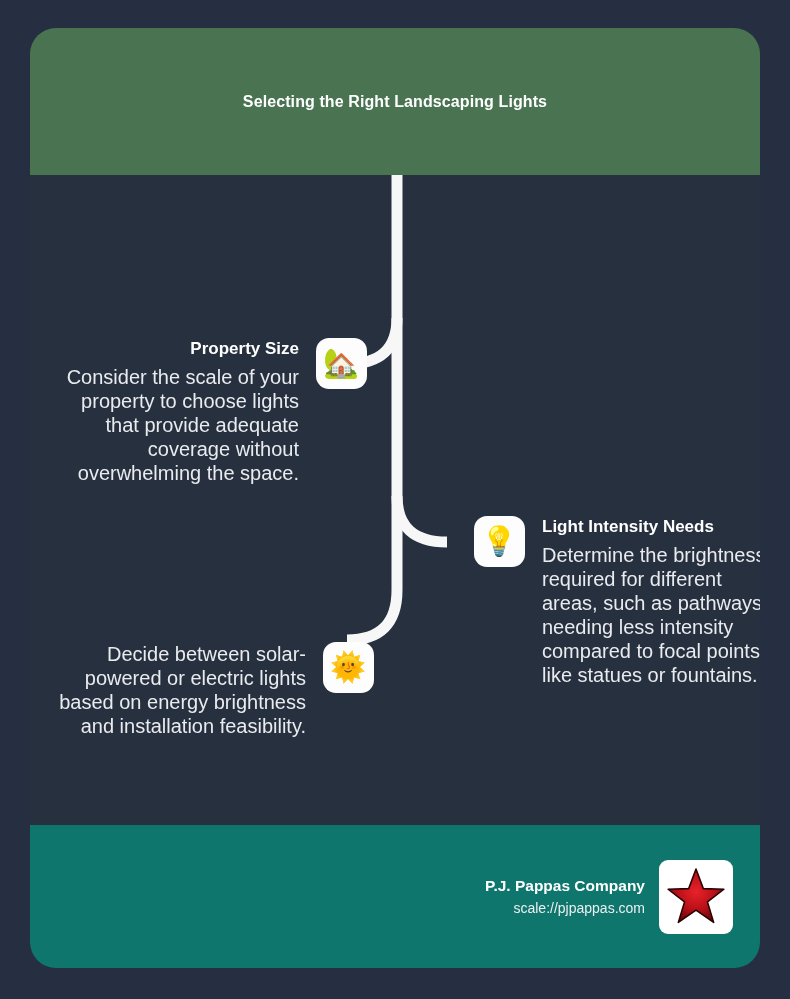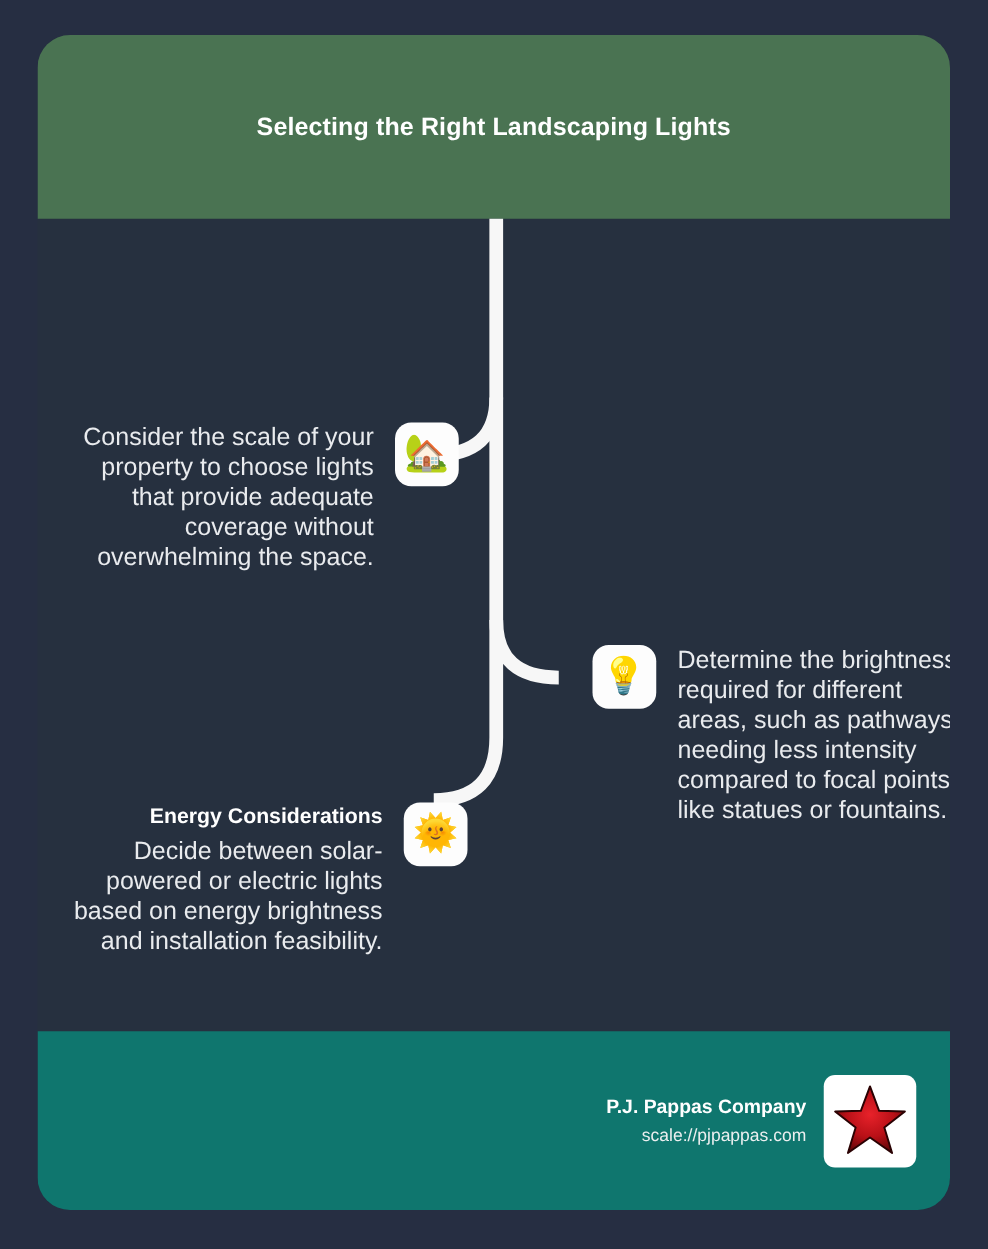--- a/index.html
+++ b/index.html
@@ -34,21 +34,21 @@
     height: 147px;
     background: #4a7352;
     display: flex;
     align-items: center;
     justify-content: center;
   }
   #header-title {
     width: 470px;
     text-align: center;
     color: #ffffff;
-    font-size: 20px;
+    font-size: 16px;
     font-weight: bold;
     line-height: 42px;
     letter-spacing: 0.1px;
   }
 
   
   #connector-layer {
     position: absolute;
     left: 0;
     top: 0;
@@ -162,39 +162,40 @@
 
     <path d="M 367 147 L 367 562 Q 367 612 317 612" stroke="#f7f7f7" stroke-width="11" fill="none" stroke-linecap="butt"></path>
 
     <path d="M 367 290 Q 367 336 317 336" stroke="#f7f7f7" stroke-width="11" fill="none" stroke-linecap="butt"></path>
 
     <path d="M 367 468 Q 367 514 417 514" stroke="#f7f7f7" stroke-width="11" fill="none" stroke-linecap="butt"></path>
   </svg>
 
   <div class="item-row right-aligned" id="item-row-0">
     <div class="item-text align-right">
+      <p class="item-title">Property Size</p>
       <p class="item-desc">Consider the scale of your property to choose lights that provide adequate coverage without overwhelming the space.</p>
     </div>
     <div class="icon-tile tile-left-gap">
       <span>🏡</span>
     </div>
   </div>
 
   <div class="item-row" id="item-row-1">
     <div class="icon-tile tile-right-gap">
       <span>💡</span>
     </div>
     <div class="item-text align-left">
+      <p class="item-title">Light Intensity Needs</p>
       <p class="item-desc">Determine the brightness required for different areas, such as pathways needing less intensity compared to focal points like statues or fountains.</p>
     </div>
   </div>
 
   <div class="item-row right-aligned" id="item-row-2">
     <div class="item-text align-right">
-      <p class="item-title">Energy Considerations</p>
       <p class="item-desc">Decide between solar-powered or electric lights based on energy brightness and installation feasibility.</p>
     </div>
     <div class="icon-tile tile-left-gap">
       <span>🌞</span>
     </div>
   </div>
 
   <div id="footer-band">
     <div id="footer-text">
       <div id="footer-company">P.J. Pappas Company</div>

